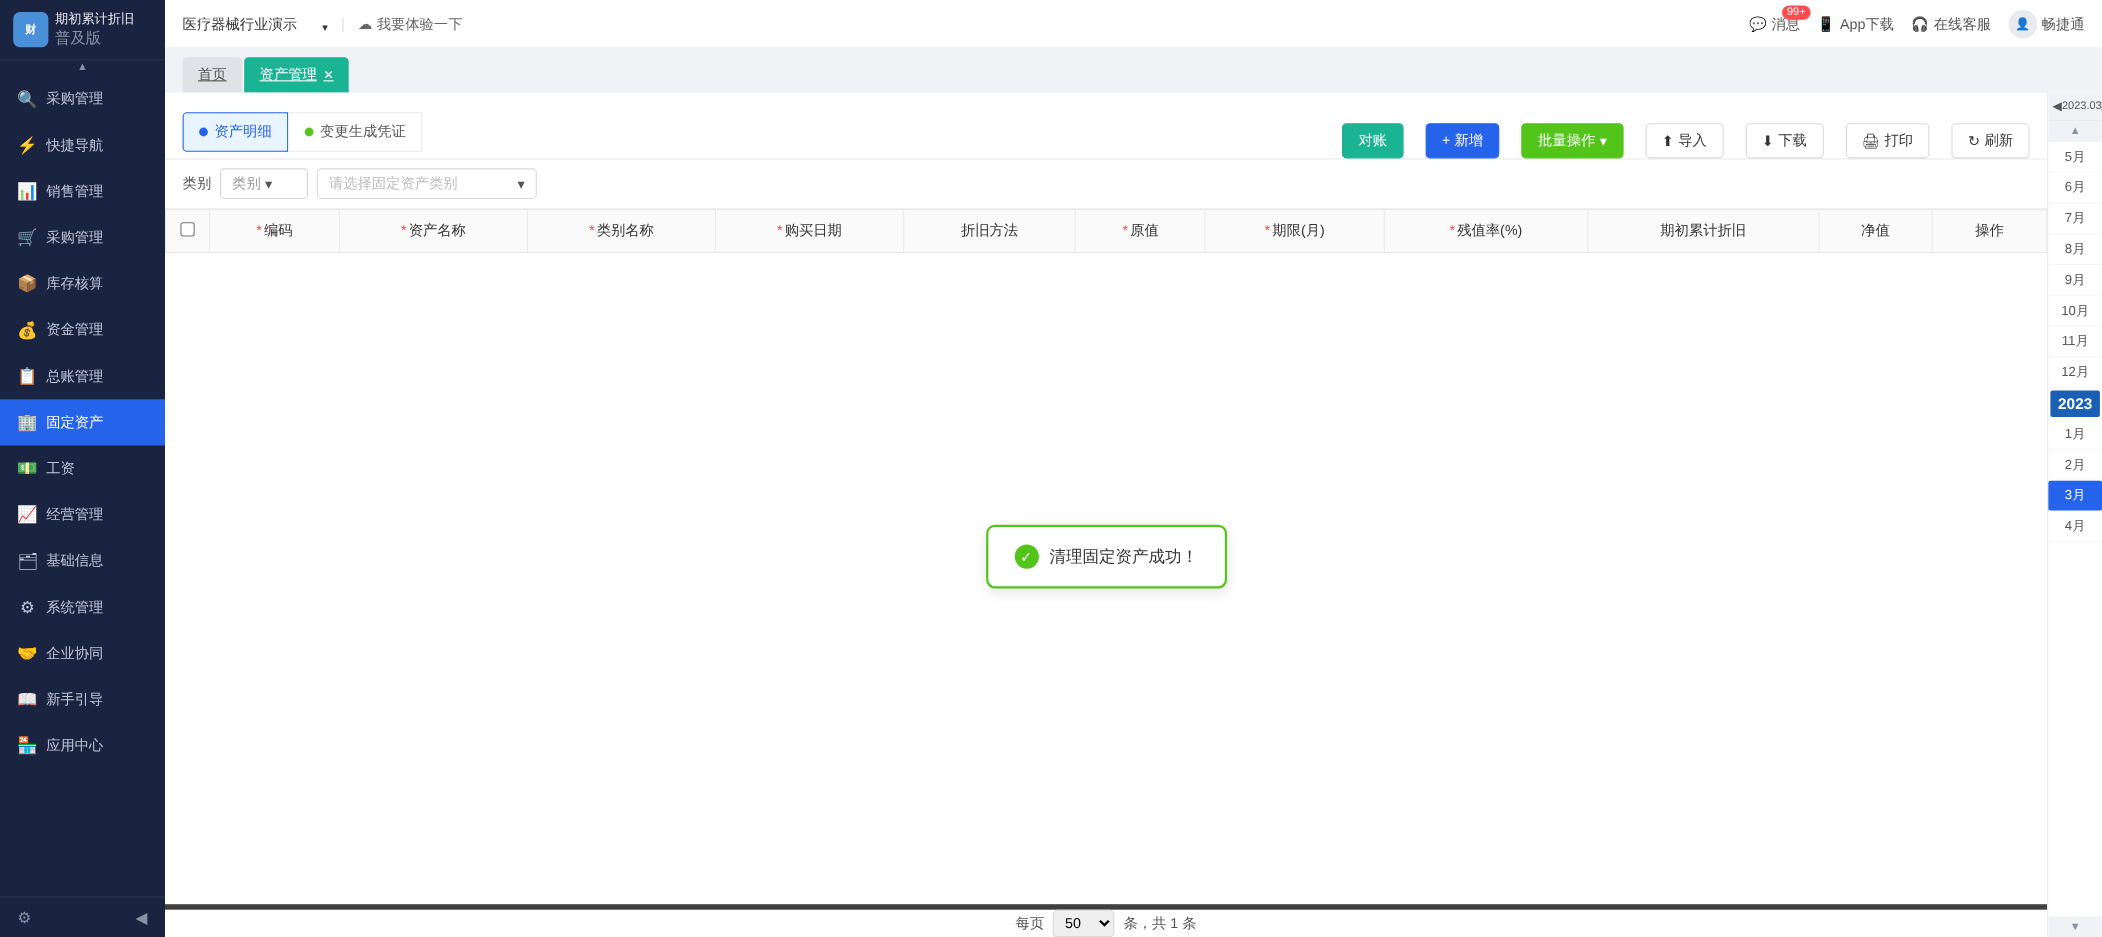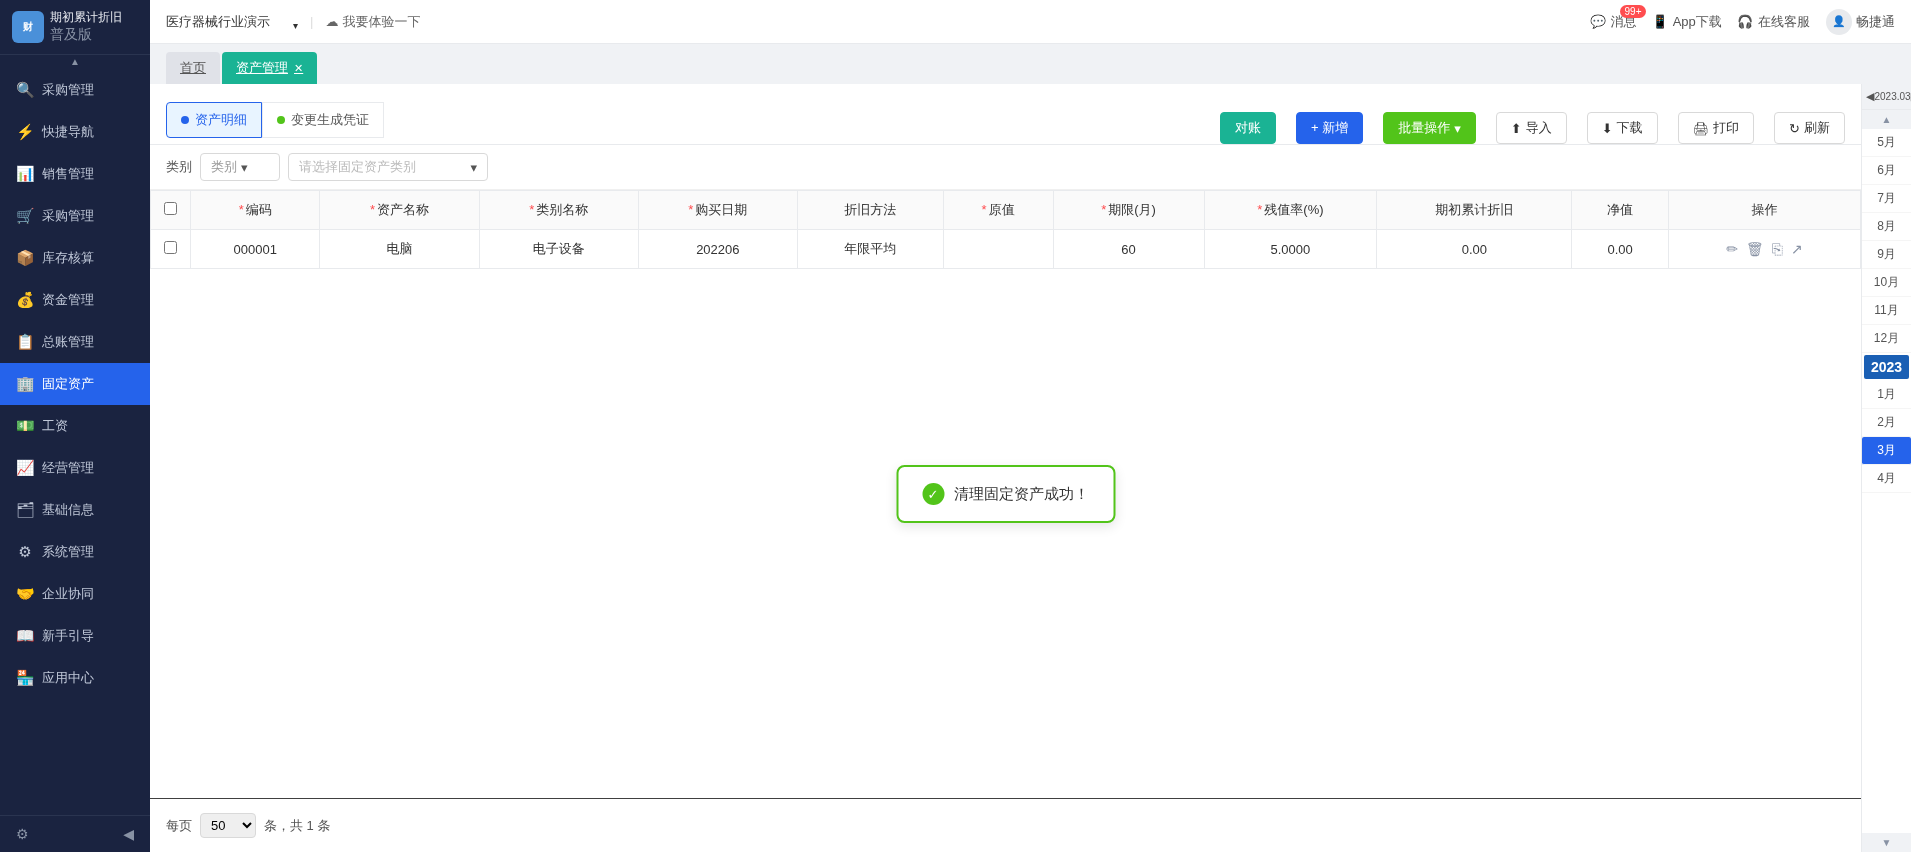--- a/index.html
+++ b/index.html
@@ -274,25 +274,26 @@
     .toast-icon {
       width: 22px; height: 22px; border-radius: 50%;
       background: #52c41a;
       color: white;
       display: flex; align-items: center; justify-content: center;
       font-size: 13px;
     }
 
     
     .pagination {
-      padding: 14px 16px;
+      padding: 0 16px;
       display: flex; align-items: center; gap: 8px;
-      border-top: 1px solid #404040;
+      border-top: 5px solid #404040;
       font-size: 13px; color: #555;
       flex-shrink: 0;
+      justify-content: center;
     }
     .page-select {
       border: 1px solid #d9d9d9; border-radius: 4px;
       padding: 3px 6px; font-size: 13px;
     }
 
     
     .calendar-panel {
       width: 50px;
       background: white;
@@ -537,43 +538,20 @@
               <th>折旧方法</th>
               <th><span class="required-mark">*</span>原值</th>
               <th><span class="required-mark">*</span>期限(月)</th>
               <th><span class="required-mark">*</span>残值率(%)</th>
               <th>期初累计折旧</th>
               <th>净值</th>
               <th>操作</th>
             </tr>
           </thead>
           <tbody>
-            <tr>
-              <td class="checkbox-cell">
-                <input type="checkbox" style="">
-              </td>
-              <td>000001</td>
-              <td>电脑</td>
-              <td>电子设备</td>
-              <td>202206</td>
-              <td>年限平均</td>
-              <td></td>
-              <td>60</td>
-              <td>5.0000</td>
-              <td>0.00</td>
-              <td>0.00</td>
-              <td>
-                <div class="op-icons">
-                  <span class="op-icon">✏</span>
-                  <span class="op-icon">🗑</span>
-                  <span class="op-icon">⎘</span>
-                  <span class="op-icon">↗</span>
-                </div>
-              </td>
-            </tr>
           </tbody>
         </table>
 
         <div class="toast">
           <div class="toast-icon">
             <span>✓</span>
           </div>
           <span>清理固定资产成功！</span>
         </div>
       </div>

